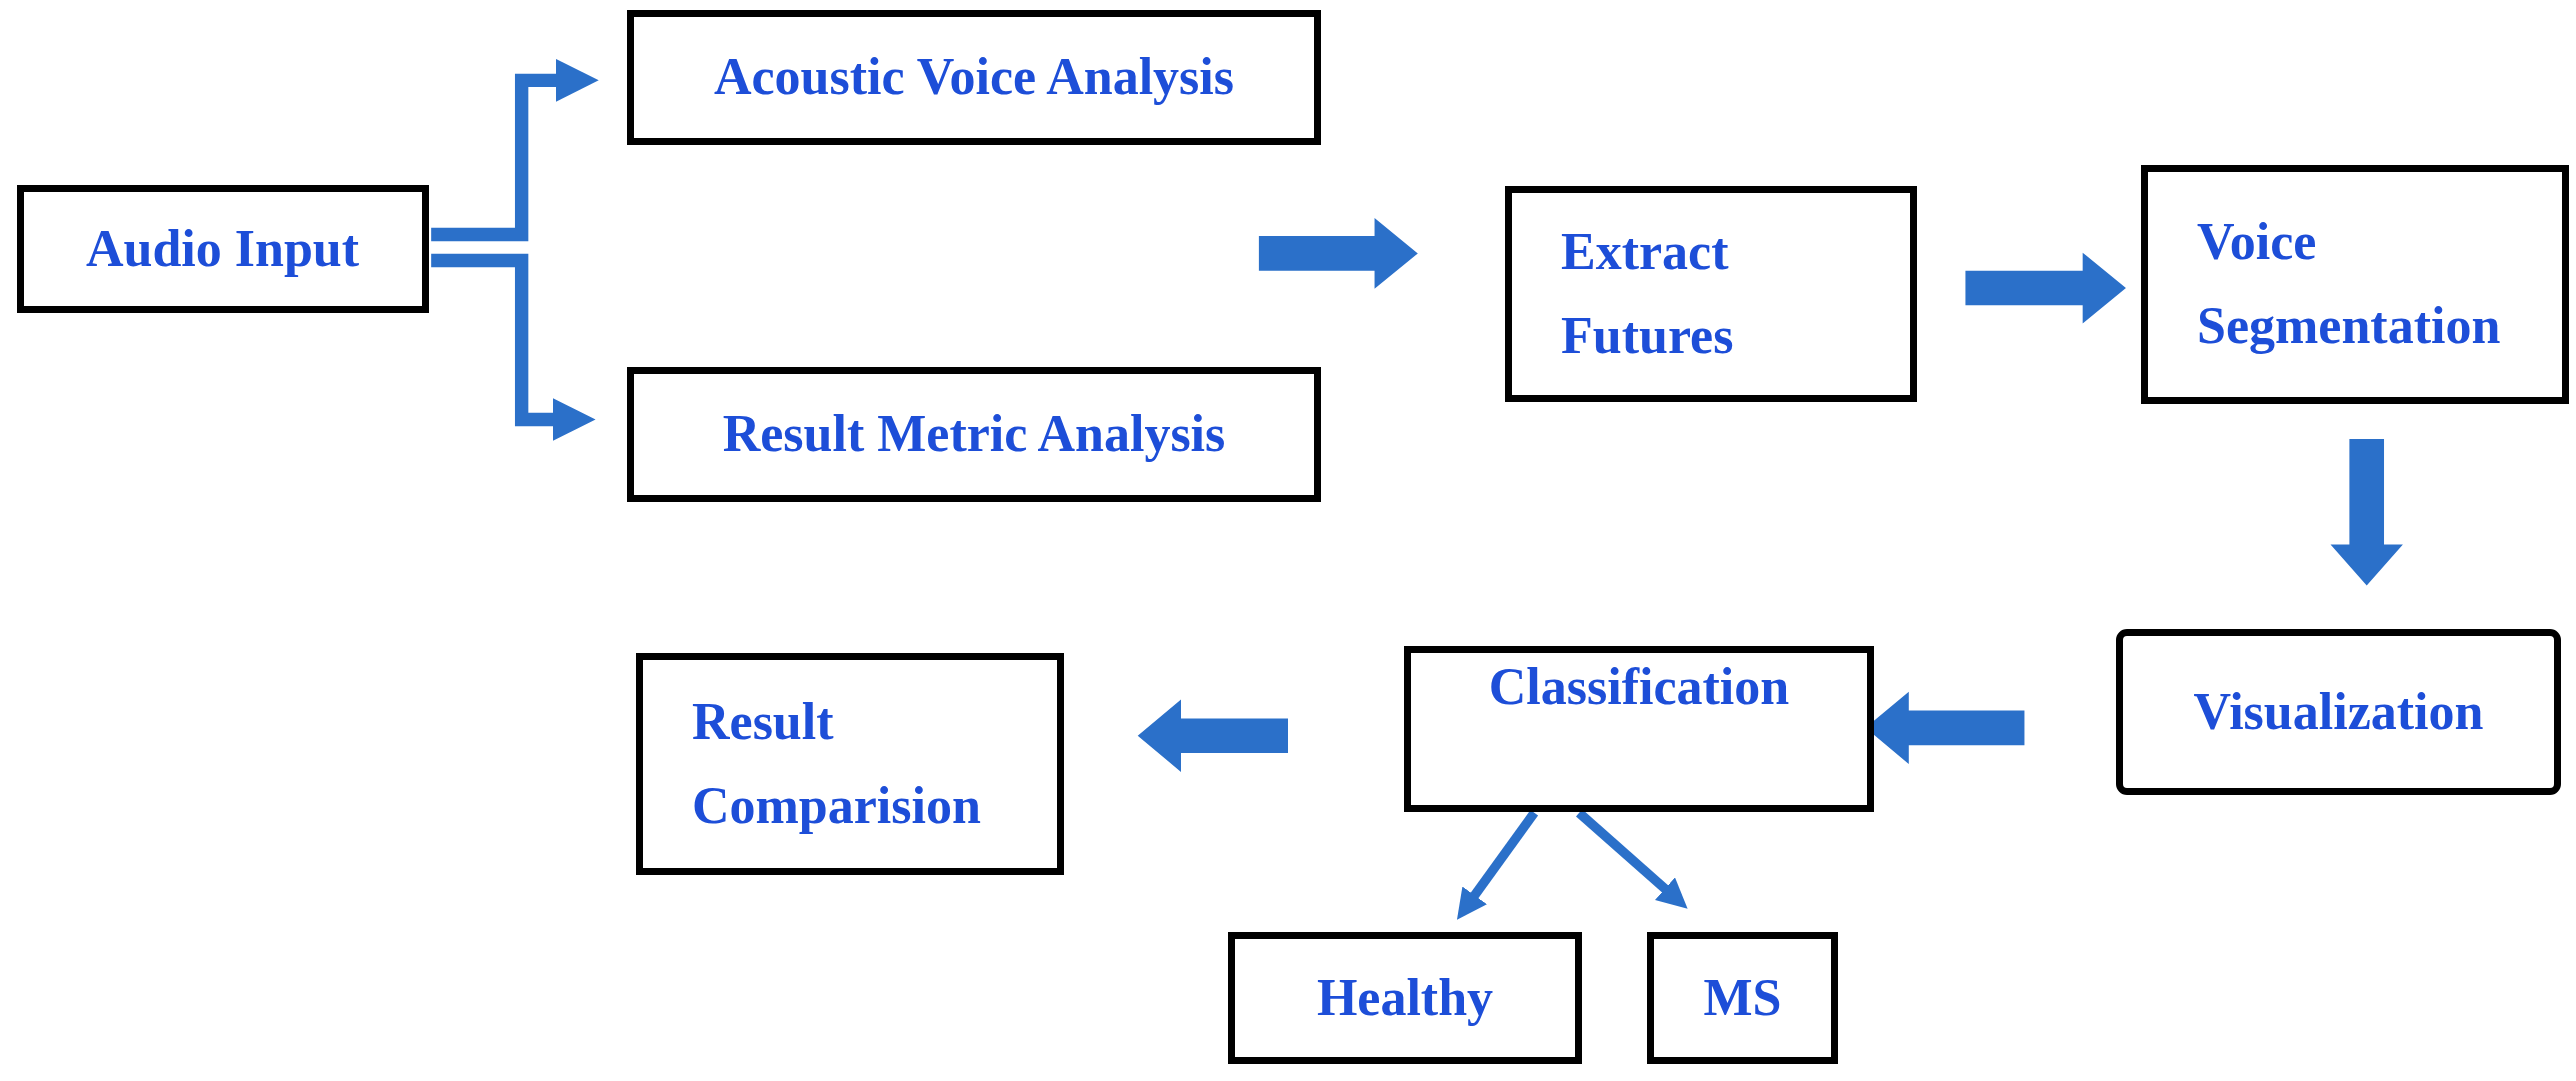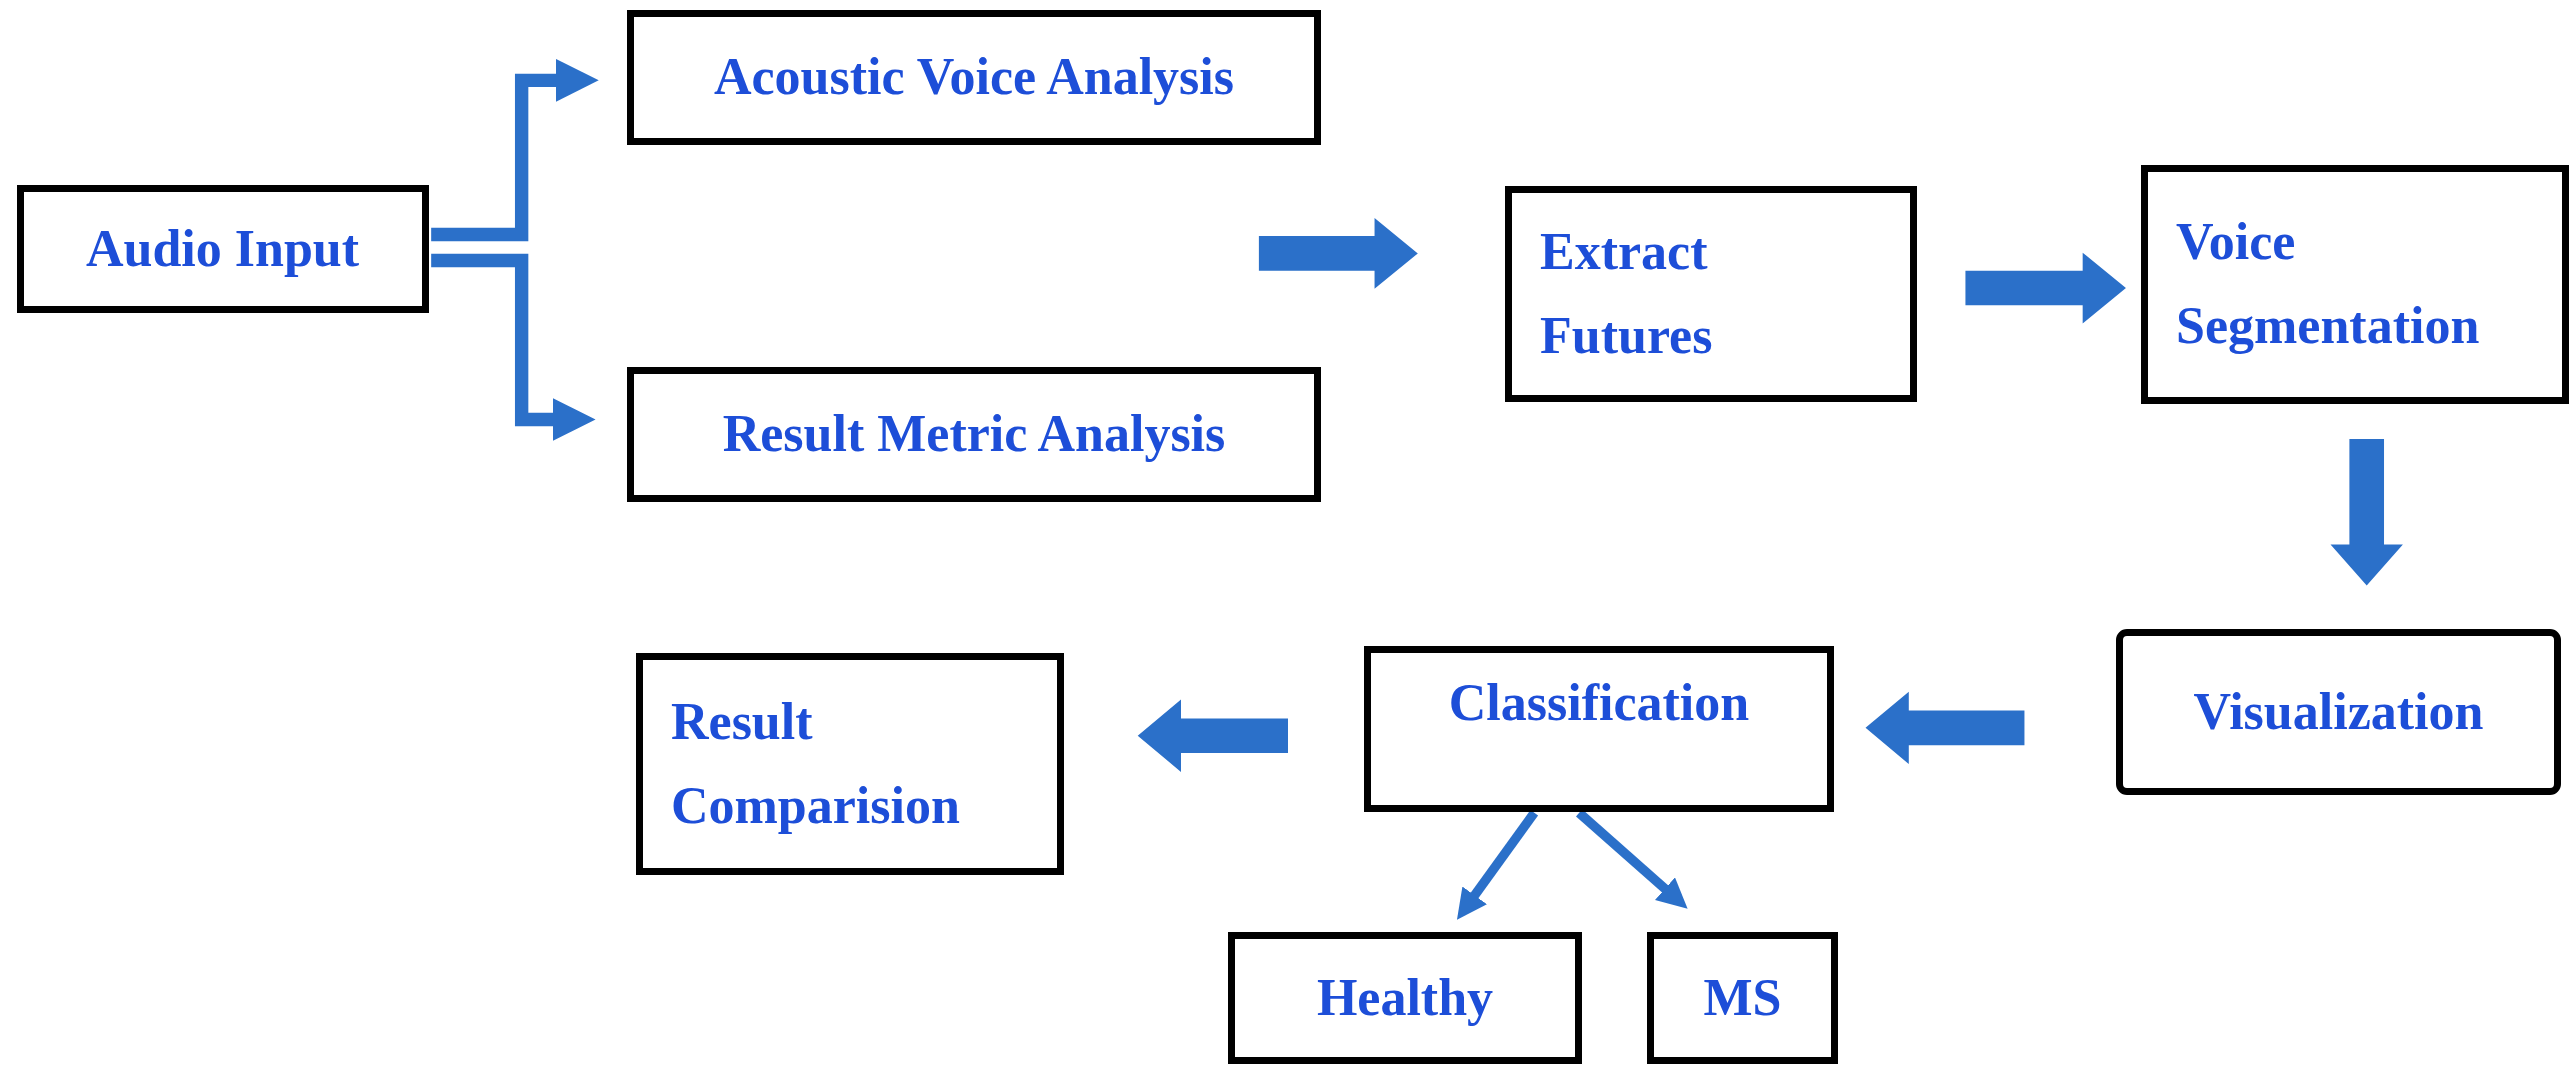--- a/index.html
+++ b/index.html
@@ -23,26 +23,27 @@
     align-items:center;
     justify-content:center;
     text-align:center;
     line-height:1.05;
   }
   .node.two-line{
     flex-direction:column;
     align-items:flex-start;
     justify-content:center;
     text-align:left;
-    padding-left:28px;
+    padding-left:49px;
     gap:29px;
   }
   .node.top-text{
     align-items:flex-start;
-    padding-top:23px;
+    padding-top:7px;
+    margin-left:40px;
   }
   
   #n-audio        {left:16.5px;   top:185px;  width:412px; height:128px;}
   #n-acoustic     {left:627px;  top:10.2px;   width:694px; height:135px;}
   #n-vowel        {left:627px;  top:367px;  width:694px; height:135px;}
   #n-extract      {left:1505px; top:186px;  width:412px; height:216px;}
   #n-voiceseg     {left:2141px; top:165px;  width:428px; height:239px;}
   #n-visual       {left:2116px; top:629px;  width:445px; height:166px;border-radius:11px;}
   #n-classif      {left:1364px; top:646px;  width:470px; height:166px;}
   #n-result       {left:636px;  top:653px;  width:428px; height:222px;}

